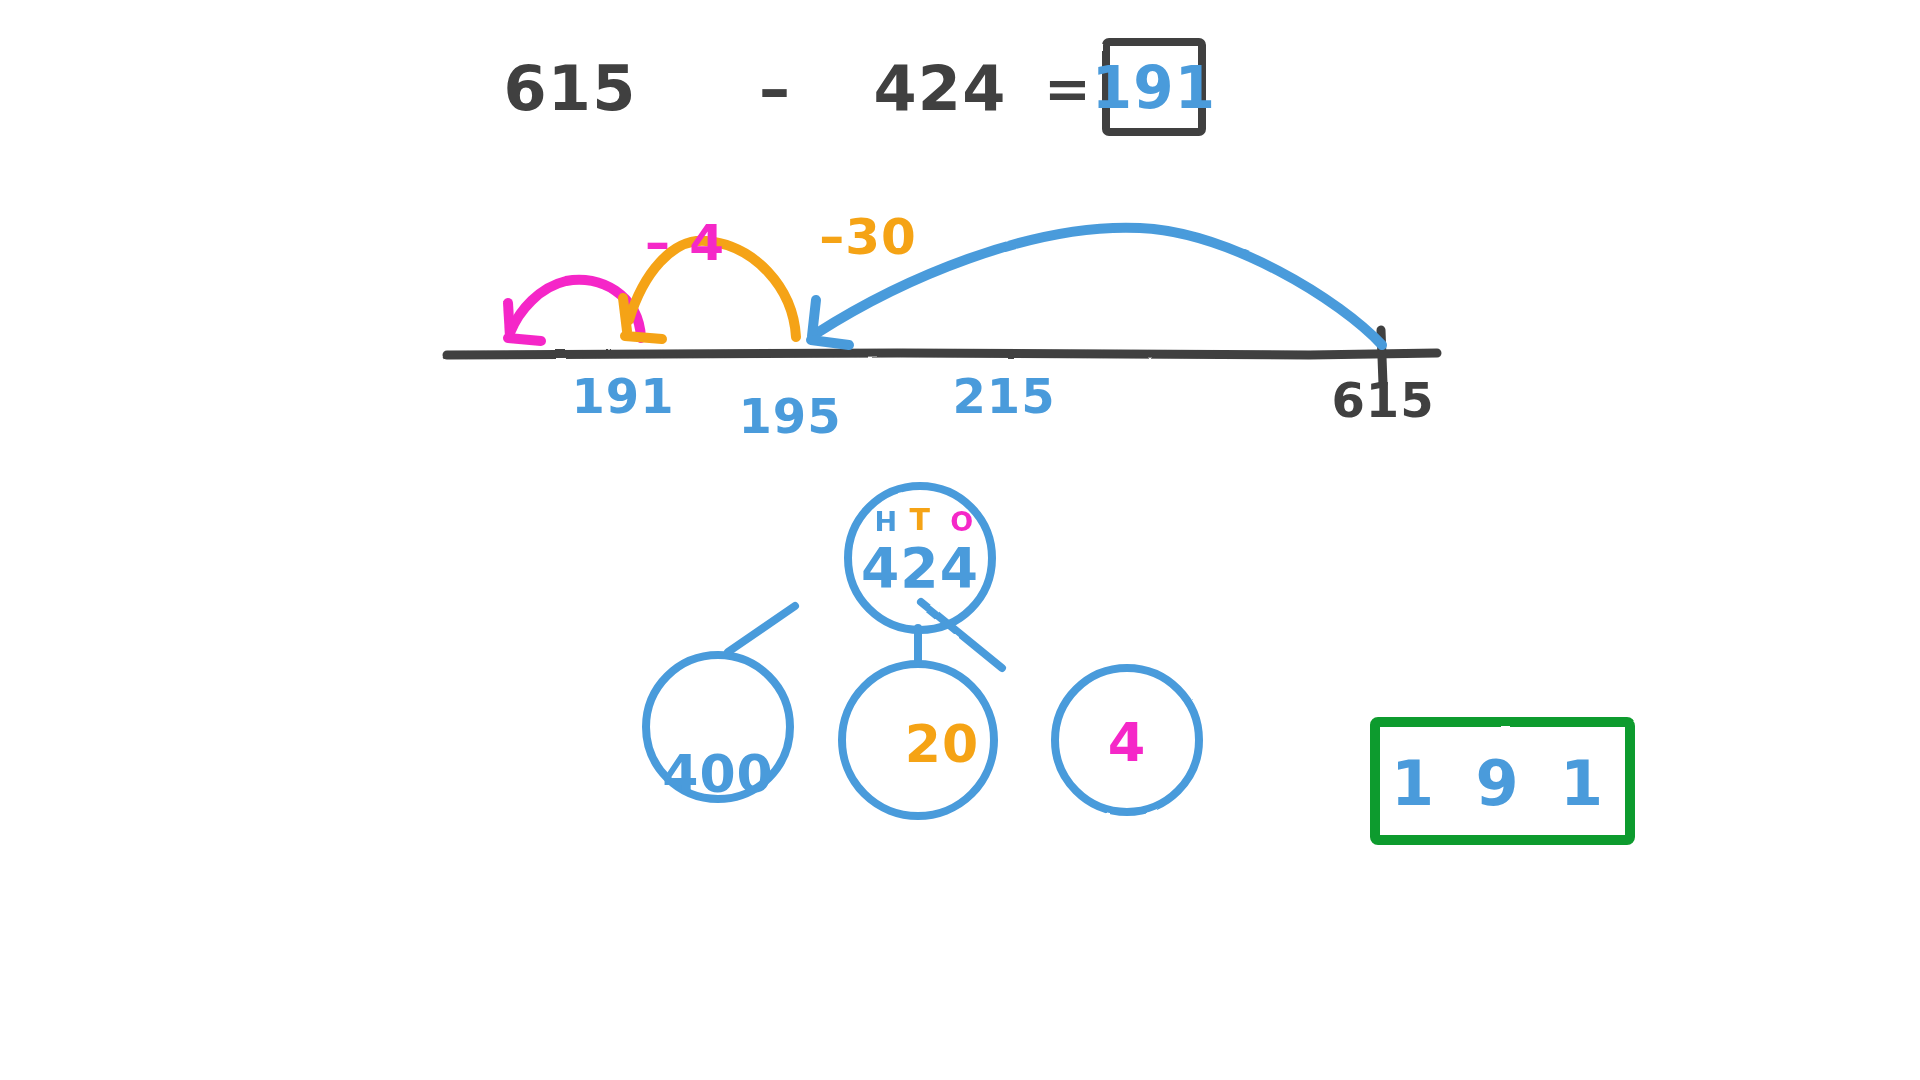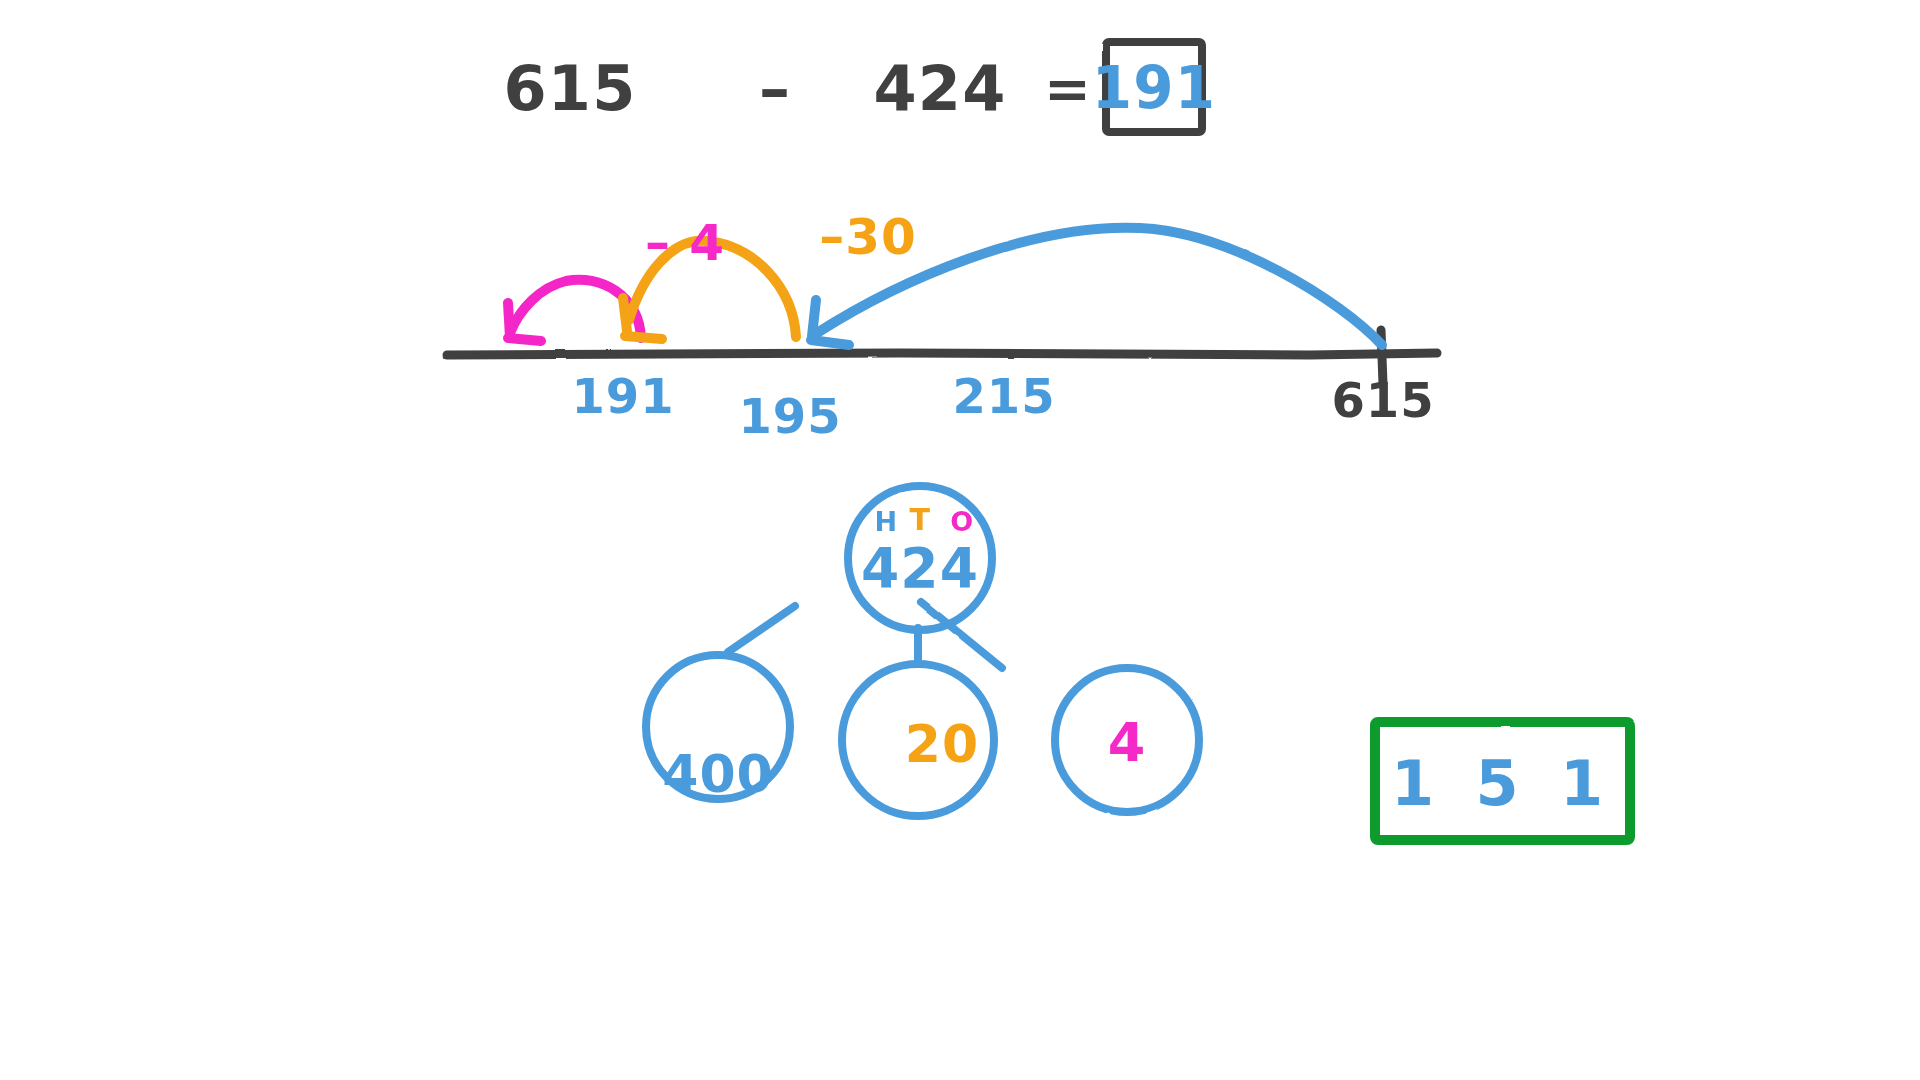--- a/index.html
+++ b/index.html
@@ -117,15 +117,15 @@
   <div class="hw lbl" style="left:886px; top:521px; font-size:27px; color:#4A9BDB;">H</div>
   <div class="hw lbl" style="left:920px; top:519px; font-size:30px; color:#F5A315;">T</div>
   <div class="hw lbl" style="left:962px; top:521px; font-size:27px; color:#F528C8;">O</div>
 
   <div class="hw lbl" style="left:920px; top:568px; font-size:55px; color:#4A9BDB;">424</div>
 
   <div class="hw lbl" style="left:718px; top:774px; font-size:52px; color:#4A9BDB;">400</div>
   <div class="hw lbl" style="left:918px; top:744px; font-size:52px; color:#F5A315;margin-left:24px;">20</div>
   <div class="hw lbl" style="left:1127px; top:742px; font-size:54px; color:#F528C8;">4</div>
 
-  <div class="hw lbl" style="left:1502px; top:783px; font-size:62px; color:#4A9BDB; letter-spacing:0.16em;">1 5 1</div>
+  <div class="hw lbl" style="left:1502px; top:783px; font-size:62px; color:#4A9BDB; letter-spacing:0.16em;">1 9 1</div>
 
 </div>
 
 </body></html>

